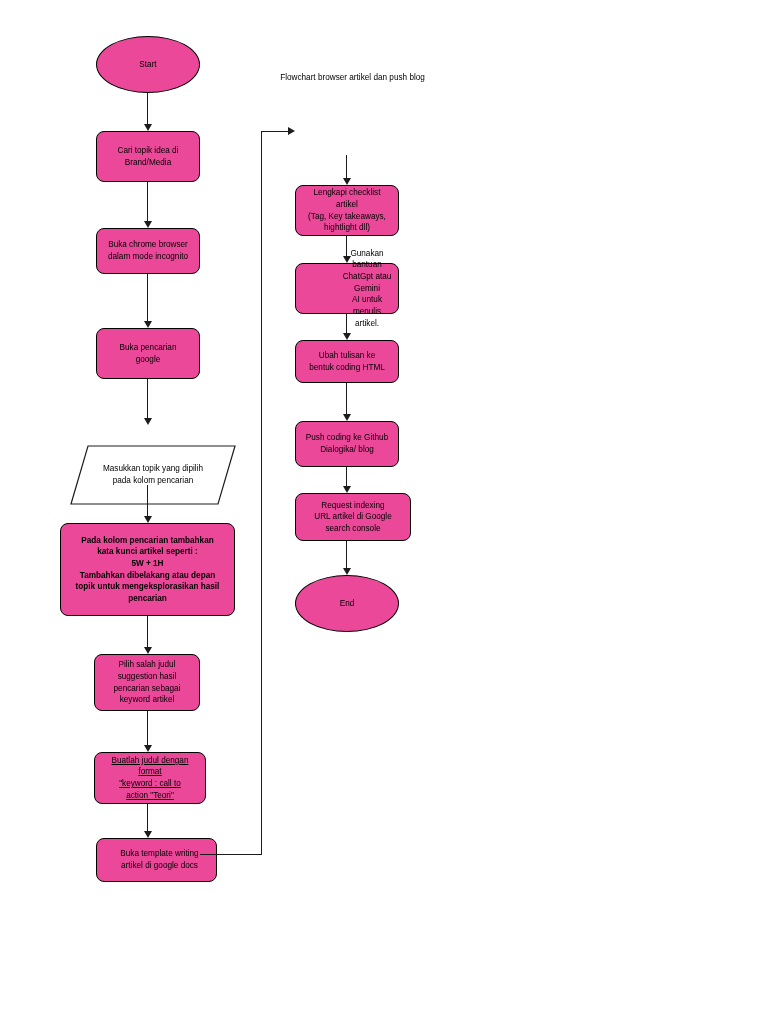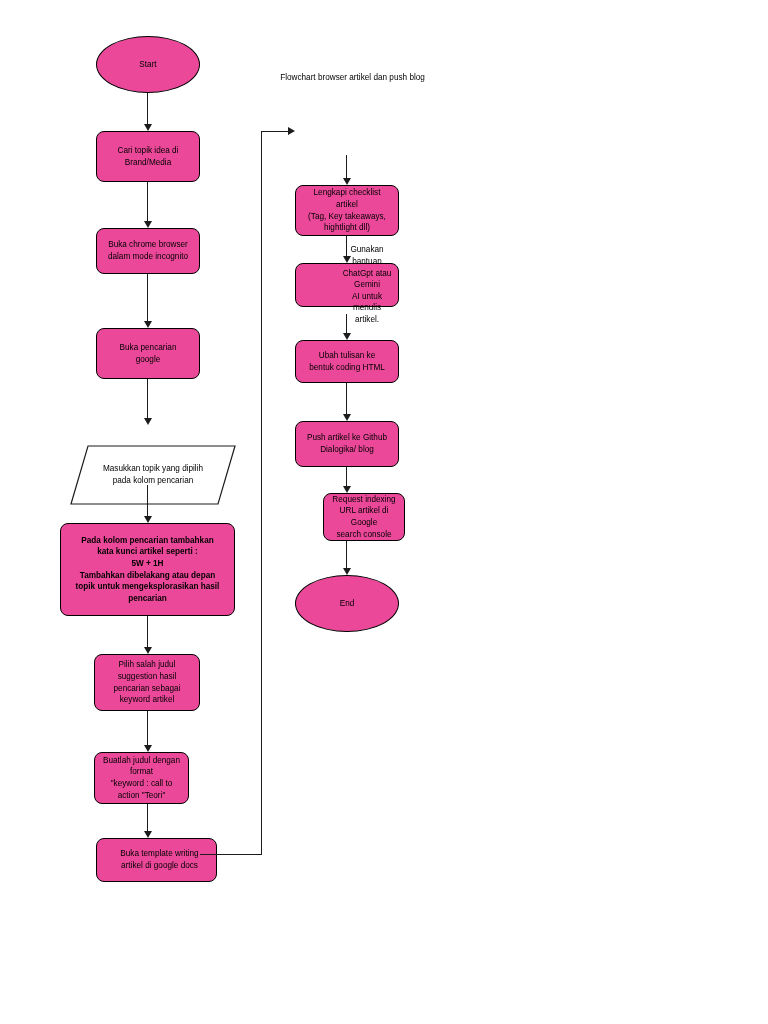--- a/index.html
+++ b/index.html
@@ -131,58 +131,58 @@
 pencarian</span>
   </div>
 
   <div class="node process" style="left:94px; top:654px; width:106px; height:57px;">
     <span>Pilih salah judul
 suggestion hasil
 pencarian sebagai
 keyword artikel</span>
   </div>
 
-  <div class="node process" style="left:94px; top:752px; width:95px; height:52px;">
+  <div class="node process" style="left:94px; top:752px; width:112px; height:52px;text-decoration:underline;">
     <span>Buatlah judul dengan
 format
 "keyword : call to
 action "Teori"</span>
   </div>
 
   <div class="node process" style="left:96px; top:838px; width:121px; height:44px;padding-left:10px;">
     <span>Buka template writing
 artikel di google docs</span>
   </div>
 
 
   <div class="node process" style="left:295px; top:185px; width:104px; height:51px;">
     <span>Lengkapi checklist
 artikel
 (Tag, Key takeaways,
 hightlight dll)</span>
   </div>
 
-  <div class="node process" style="left:295px; top:263px; width:104px; height:44px;padding-left:44px;">
+  <div class="node process" style="left:295px; top:263px; width:104px; height:51px;padding-left:44px;">
     <span>Gunakan bantuan
 ChatGpt atau Gemini
 AI untuk menulis
 artikel.</span>
   </div>
 
   <div class="node process" style="left:295px; top:340px; width:104px; height:43px;">
     <span>Ubah tulisan ke
 bentuk coding HTML</span>
   </div>
 
   <div class="node process" style="left:295px; top:421px; width:104px; height:46px;">
-    <span>Push artikel ke Github
+    <span>Push coding ke Github
 Dialogika/ blog</span>
   </div>
 
-  <div class="node process" style="left:295px; top:493px; width:82px; height:48px;margin-left:28px;">
+  <div class="node process" style="left:295px; top:493px; width:116px; height:48px;">
     <span>Request indexing
 URL artikel di Google
 search console</span>
   </div>
 
   <div class="node terminator" style="left:295px; top:575px; width:104px; height:57px;">
     <span>End</span>
   </div>
 
   <div class="conn v" style="left:147px; top:93px; height:31px;"></div>

